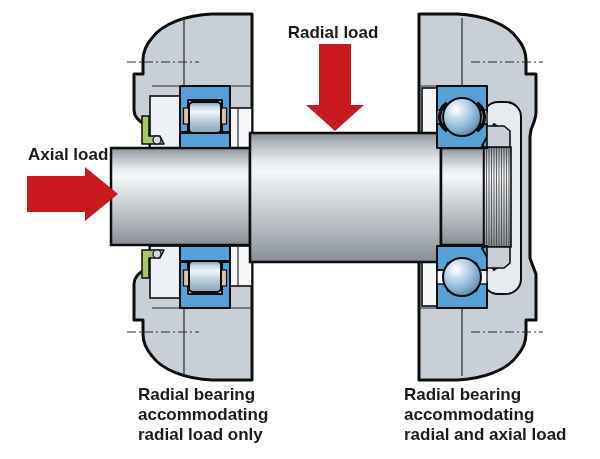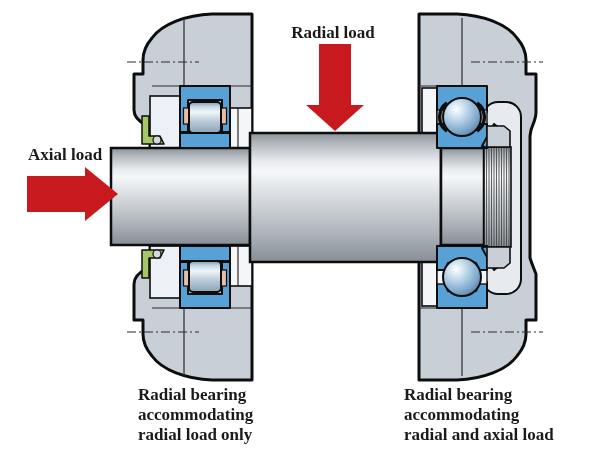--- a/index.html
+++ b/index.html
@@ -1,18 +1,18 @@
 <!DOCTYPE html>
 <html style="--accent-red: #c8191e; --bearing-blue: #58a1d7; --housing-gray: #c9cfd7; --housing-light: #e7eaee; --cover-light: #edf0f4; --white-piece: #f4f6f8; --cage-tan: #e7bfa4; --seal-green: #a5c765; --outline-black: #0d0d0d; --text-black: #1a1a1a;"><head>
 <meta charset="utf-8">
 <style>
   html,body{margin:0;padding:0;background:#ffffff;}
   .stage{
     position:relative;width:600px;height:459px;background:#fff;overflow:hidden;
-    font-family:Liberation Serif, serif;
+    font-family:Liberation Sans, sans-serif;
   }
   svg{display:block}
   
   .housing  {fill:var(--housing-gray);stroke:var(--outline-black);stroke-width:3;stroke-linejoin:round;}
   .pocket   {fill:var(--housing-light);stroke:var(--outline-black);stroke-width:2;}
   .cover    {fill:var(--cover-light);stroke:var(--outline-black);stroke-width:1.6;}
   .spacer   {fill:var(--white-piece);stroke:var(--outline-black);stroke-width:1.6;}
   .ringblue {fill:var(--bearing-blue);stroke:var(--outline-black);stroke-width:2;stroke-linejoin:round;}
   .raceway  {fill:var(--white-piece);stroke:var(--outline-black);stroke-width:1.4;}
   .cage     {fill:var(--cage-tan);stroke:var(--outline-black);stroke-width:1.2;}

